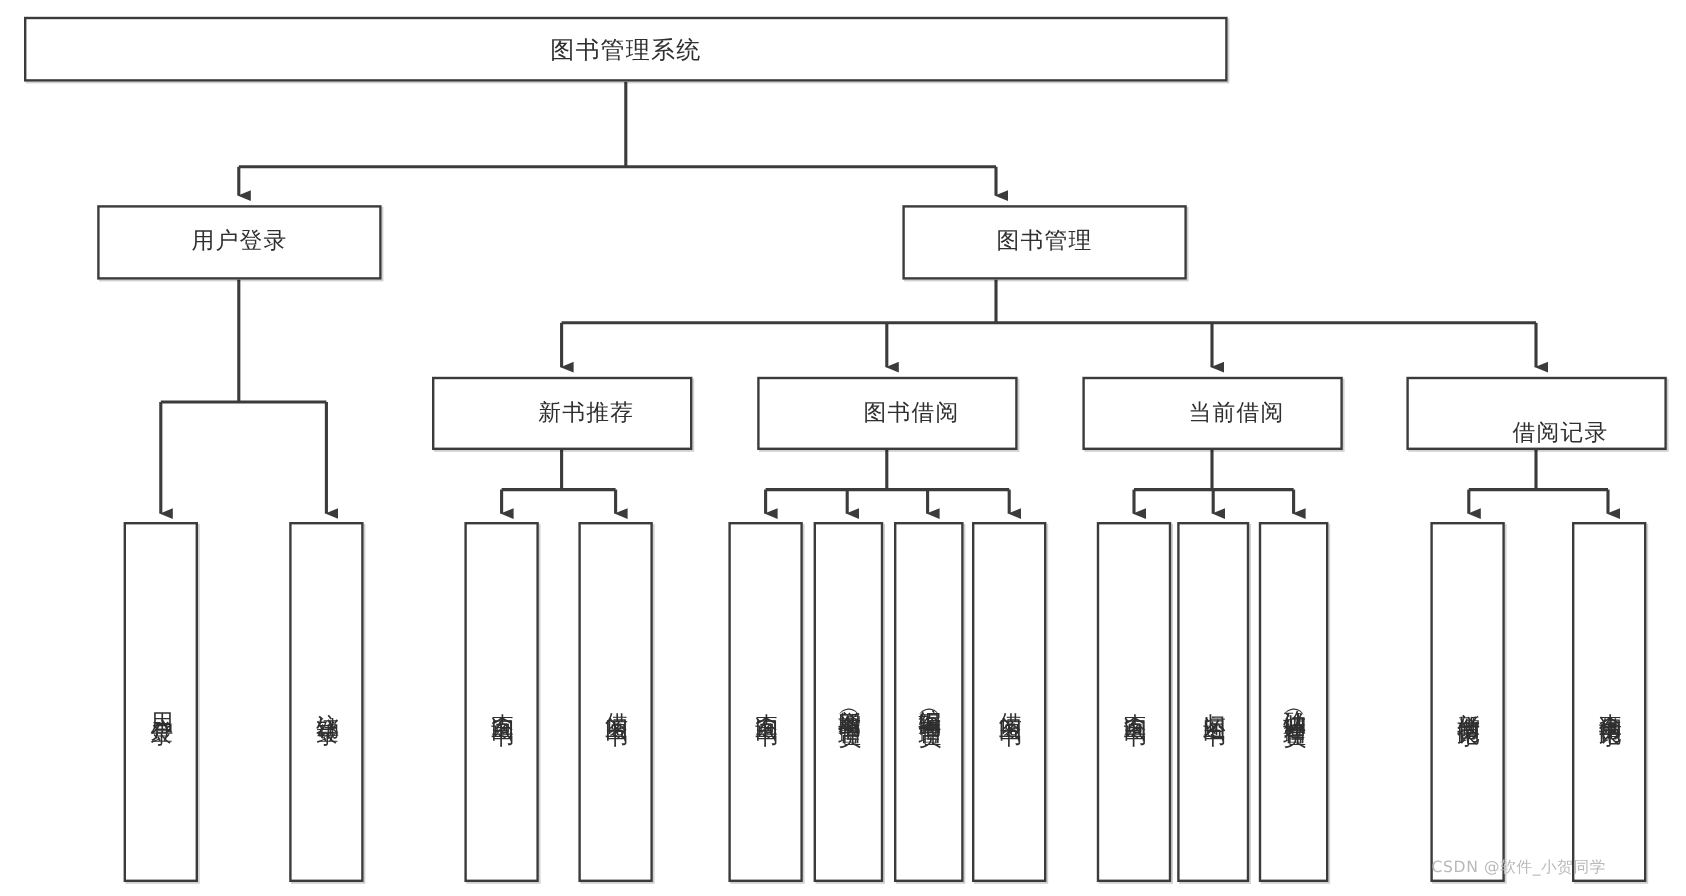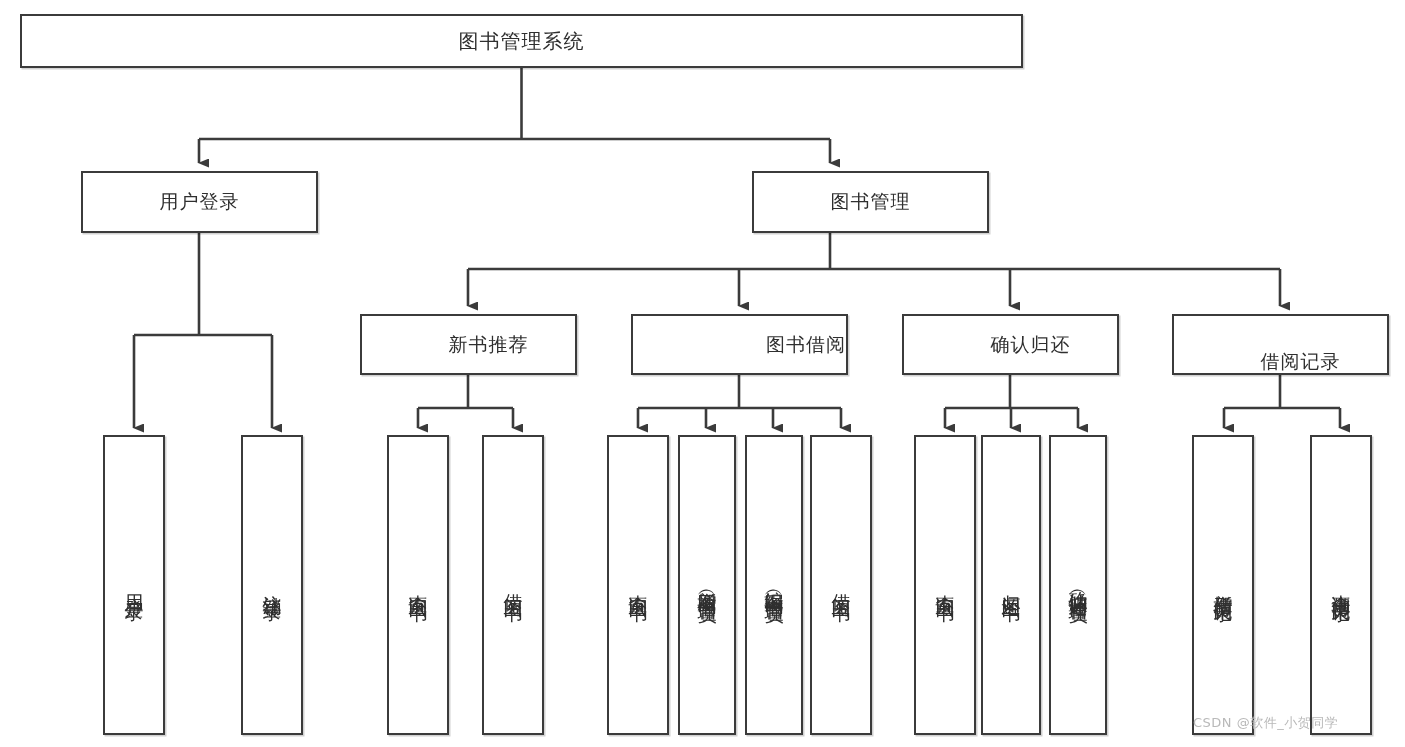--- a/index.html
+++ b/index.html
@@ -136,25 +136,25 @@
   <div class="node level-1" style="left:81px; top:171px; width:237px; height:62px;">
     <span class="node-label">用户登录</span>
   </div>
   <div class="node level-1" style="left:712px; top:171px; width:237px; height:62px;margin-left:40px;">
     <span class="node-label">图书管理</span>
   </div>
 
   <div class="node level-2" style="left:360px; top:314px; width:217px; height:61px;">
     <span class="node-label">新书推荐</span>
   </div>
-  <div class="node level-2" style="left:631px; top:314px; width:217px; height:61px;justify-content:flex-end;">
+  <div class="node level-2" style="left:631px; top:314px; width:217px; height:61px;">
     <span class="node-label">图书借阅</span>
   </div>
   <div class="node level-2" style="left:902px; top:314px; width:217px; height:61px;">
-    <span class="node-label">确认归还</span>
+    <span class="node-label">当前借阅</span>
   </div>
   <div class="node level-2" style="left:1172px; top:314px; width:217px; height:61px;align-items:flex-end;">
     <span class="node-label">借阅记录</span>
   </div>
 
   <div class="node leaf" style="left:103px; top:435px; width:62px; height:300px;">
     <span class="node-label">用户登录</span>
   </div>
   <div class="node leaf" style="left:241px; top:435px; width:62px; height:300px;">
     <span class="node-label">注销登录</span>

